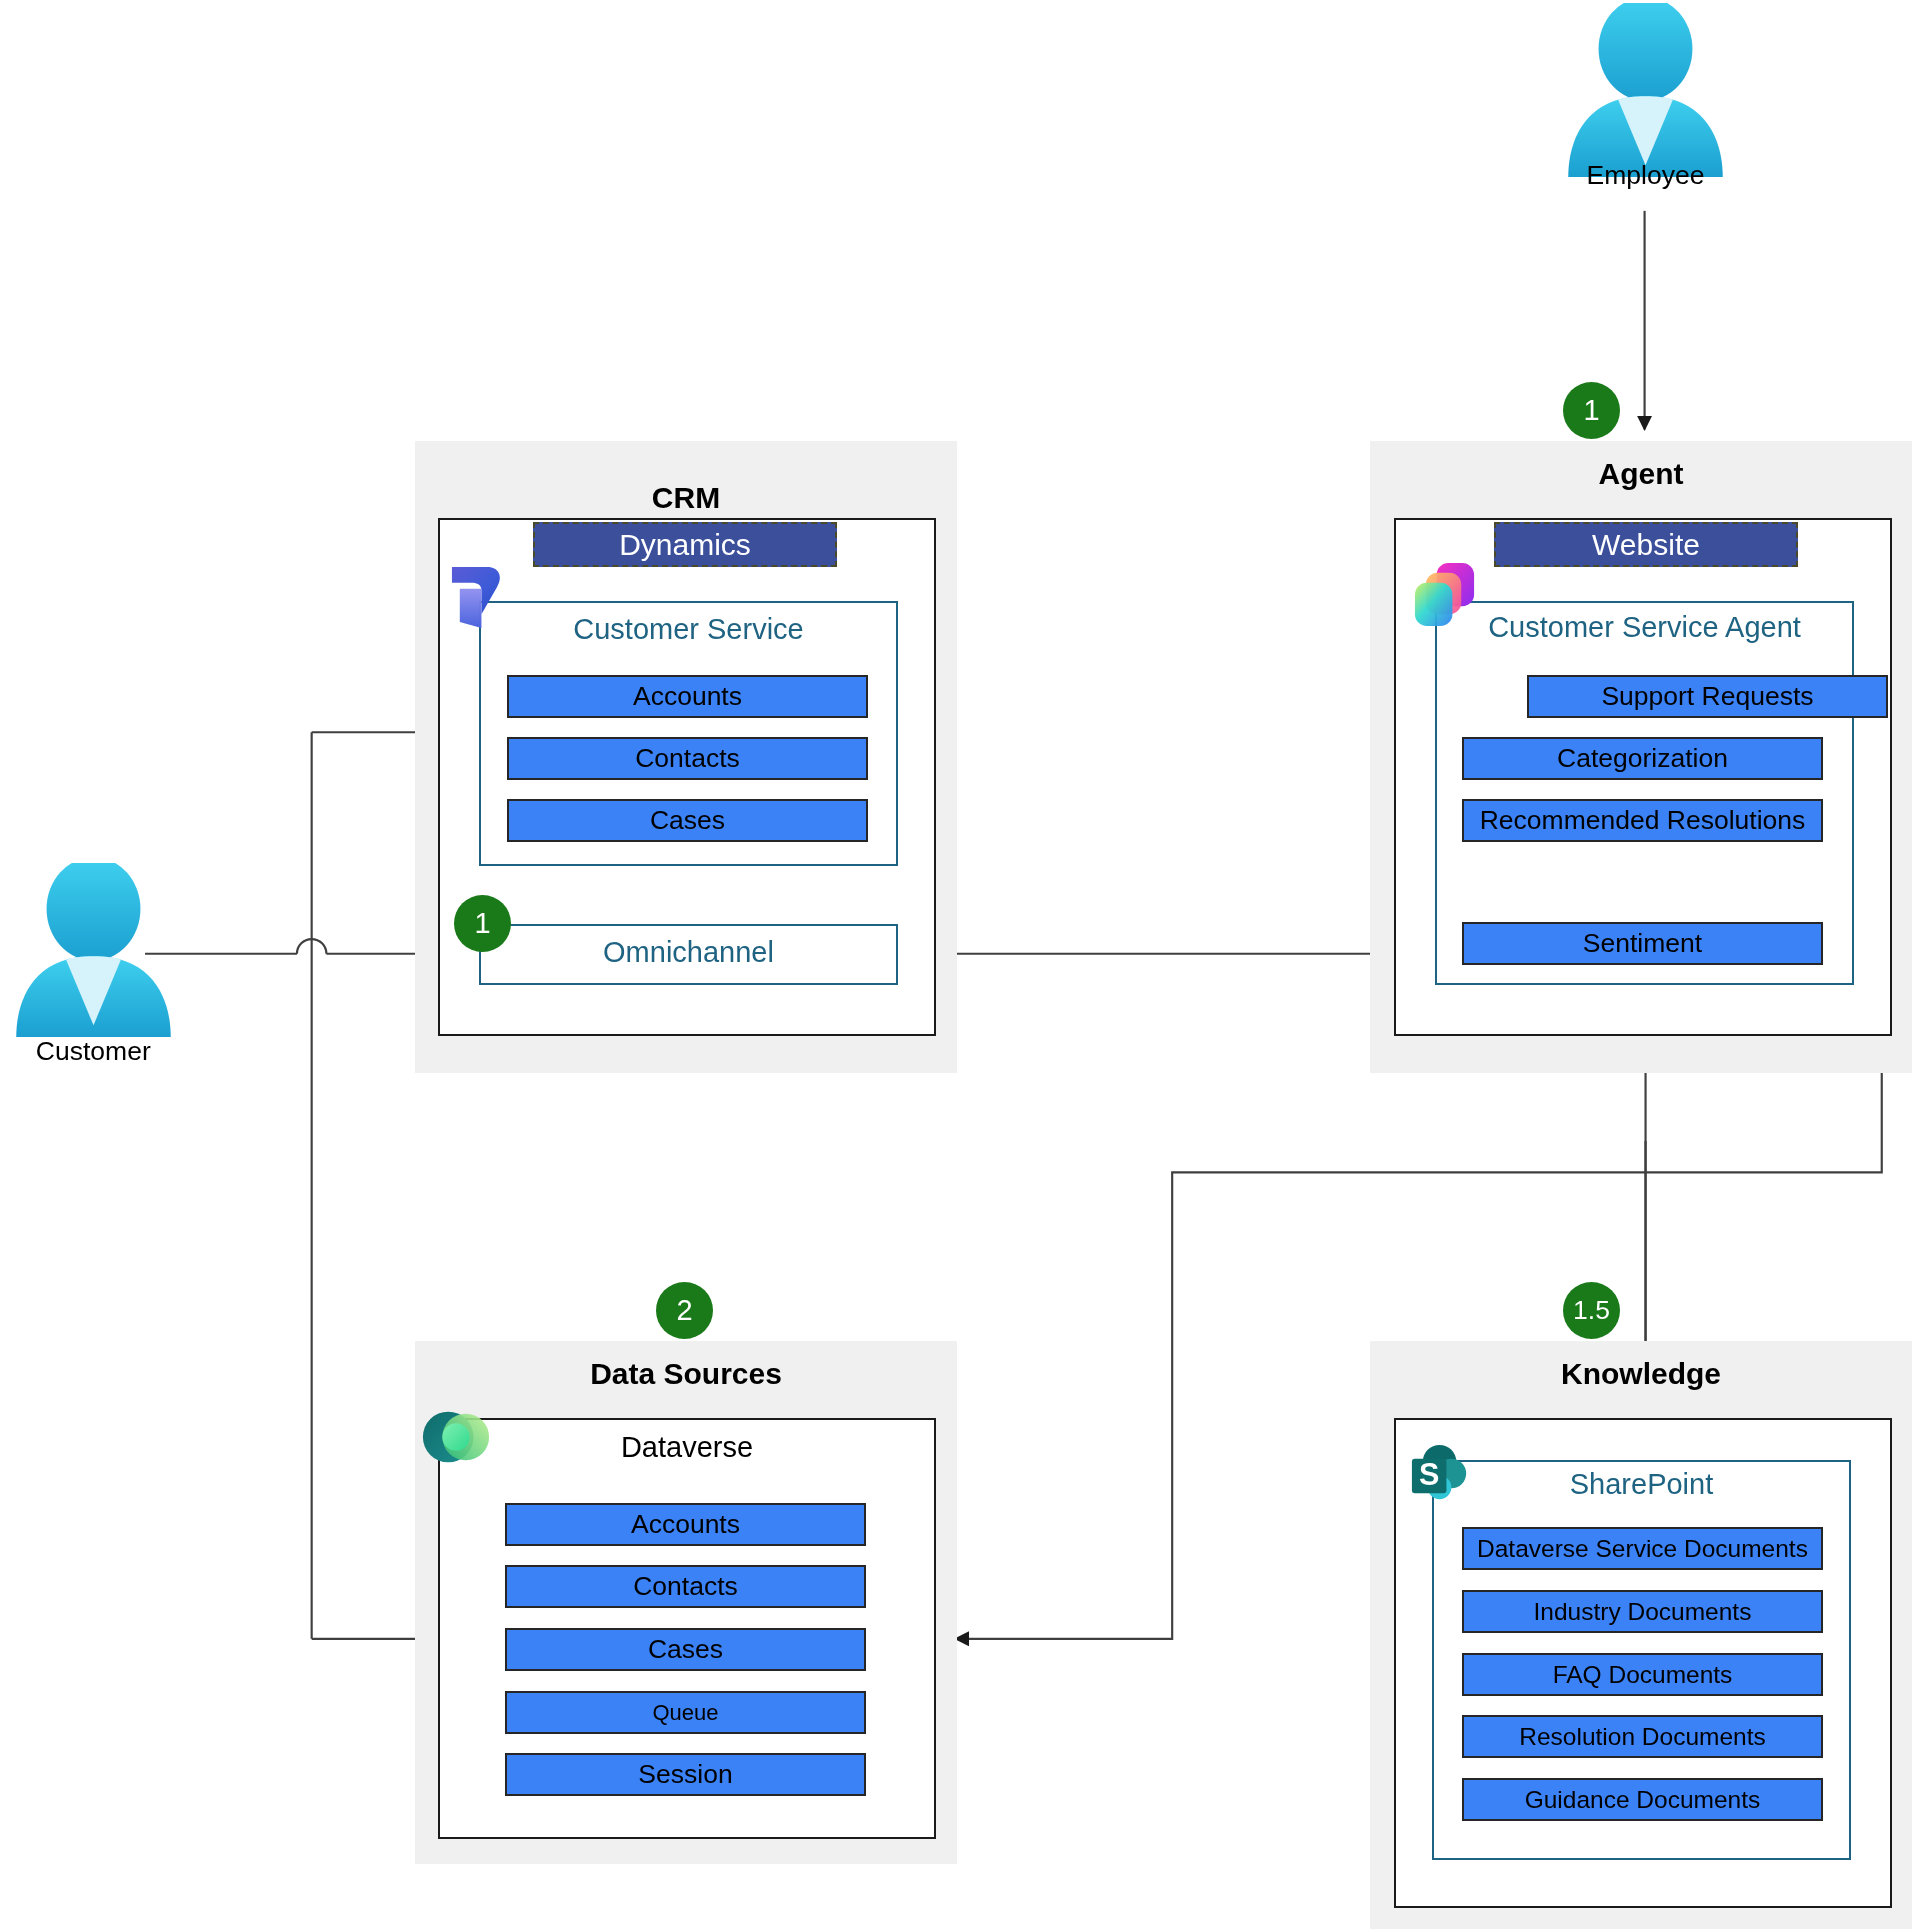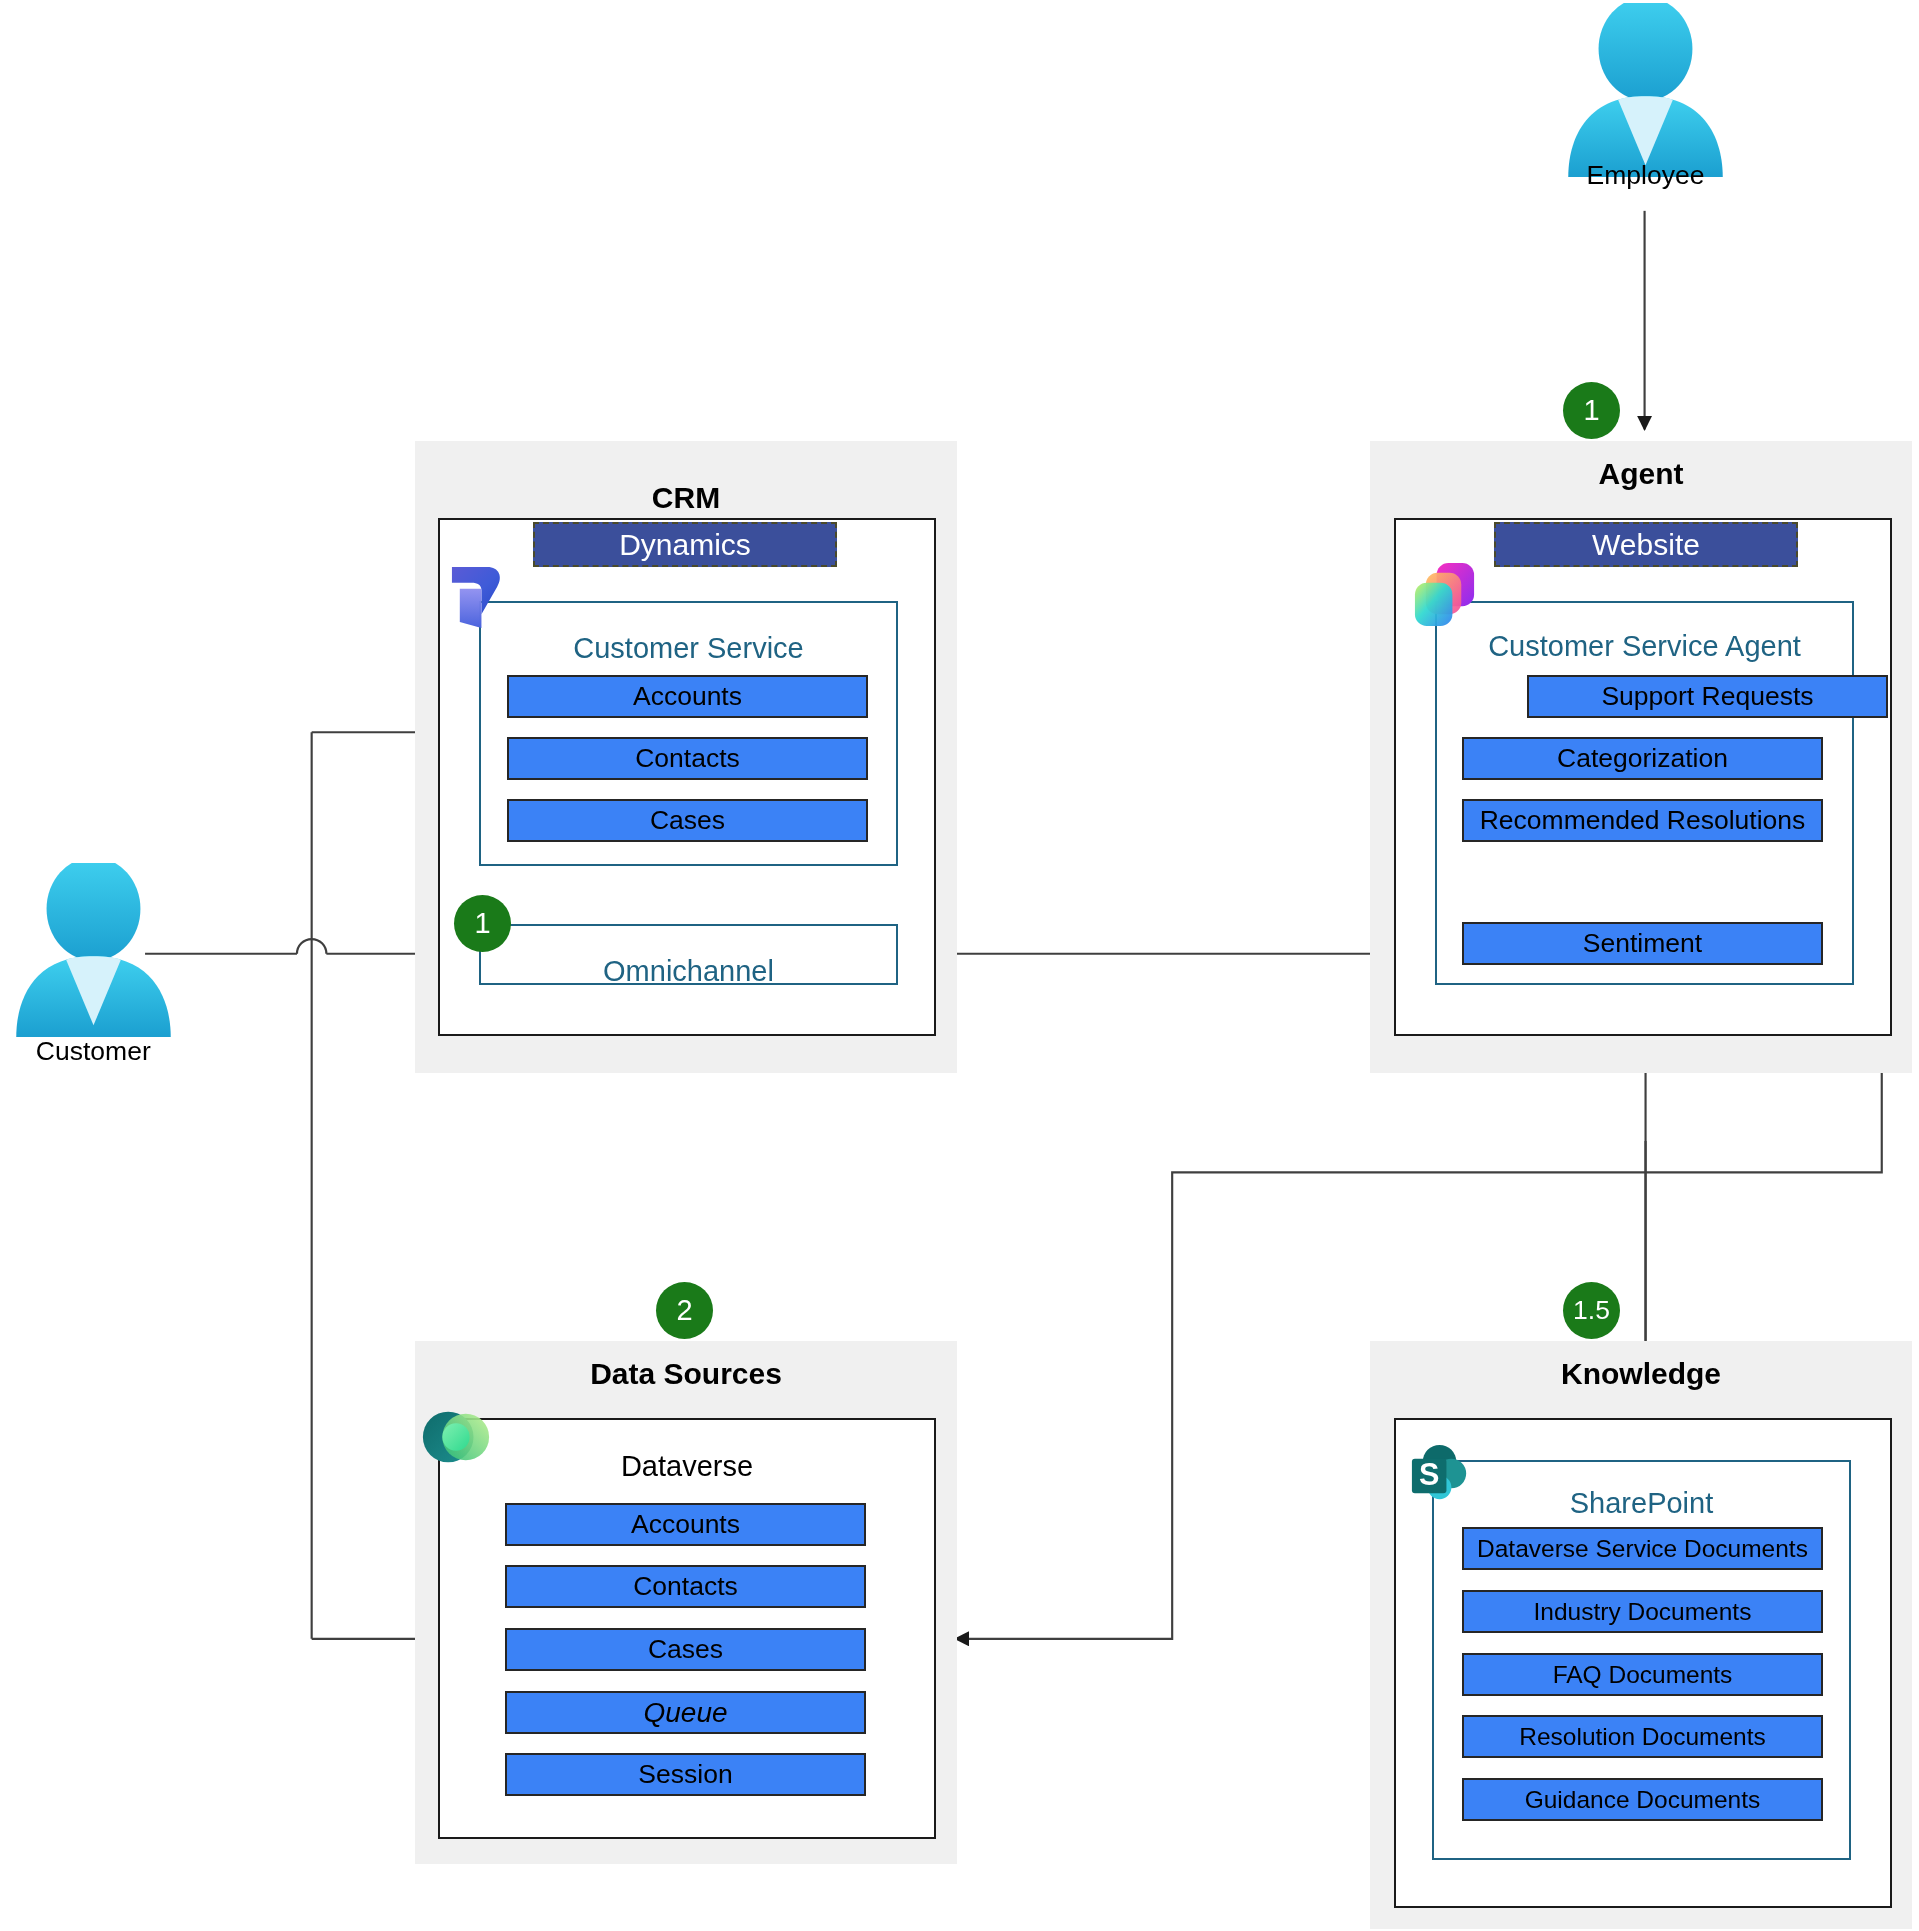--- a/index.html
+++ b/index.html
@@ -26,21 +26,20 @@
   }
 
   
   .subpanel{
     position:absolute;border:2px solid #1f6383;background:#ffffff;
     box-sizing:border-box;
   }
   .sub-title{
     position:absolute;left:0;right:0;text-align:center;
     color:#1f6383;
-    margin-top:19px;
   }
   .sub-title.black{color:#000000;}
 
   
   .item{
     position:absolute;border:2px solid #262626;background:#3b82f6;
     box-sizing:border-box;display:flex;align-items:center;justify-content:center;
     color:#000000;
   }
 
@@ -245,21 +244,21 @@
 
   <div class="item" style="left:505px;top:1503px;width:361px;height:43px;font-size:26.5px;">
     <span>Accounts</span>
   </div>
   <div class="item" style="left:505px;top:1565px;width:361px;height:43px;font-size:26.5px;">
     <span>Contacts</span>
   </div>
   <div class="item" style="left:505px;top:1628px;width:361px;height:43px;font-size:26.5px;">
     <span>Cases</span>
   </div>
-  <div class="item" style="left:505px;top:1691px;width:361px;height:43px;font-size:28px;font-style:italic;">
+  <div class="item" style="left:505px;top:1691px;width:361px;height:43px;font-size:22px;">
     <span>Queue</span>
   </div>
   <div class="item" style="left:505px;top:1753px;width:361px;height:43px;font-size:26.5px;">
     <span>Session</span>
   </div>
 
   <svg class="abs" style="left:419px;top:1400px;" width="74" height="74" viewBox="0 0 76 76">
     <defs>
       <linearGradient id="dvA" x1="0" y1="0" x2="1" y2="1">
         <stop offset="0%" stop-color="#0f6b6b"></stop>

